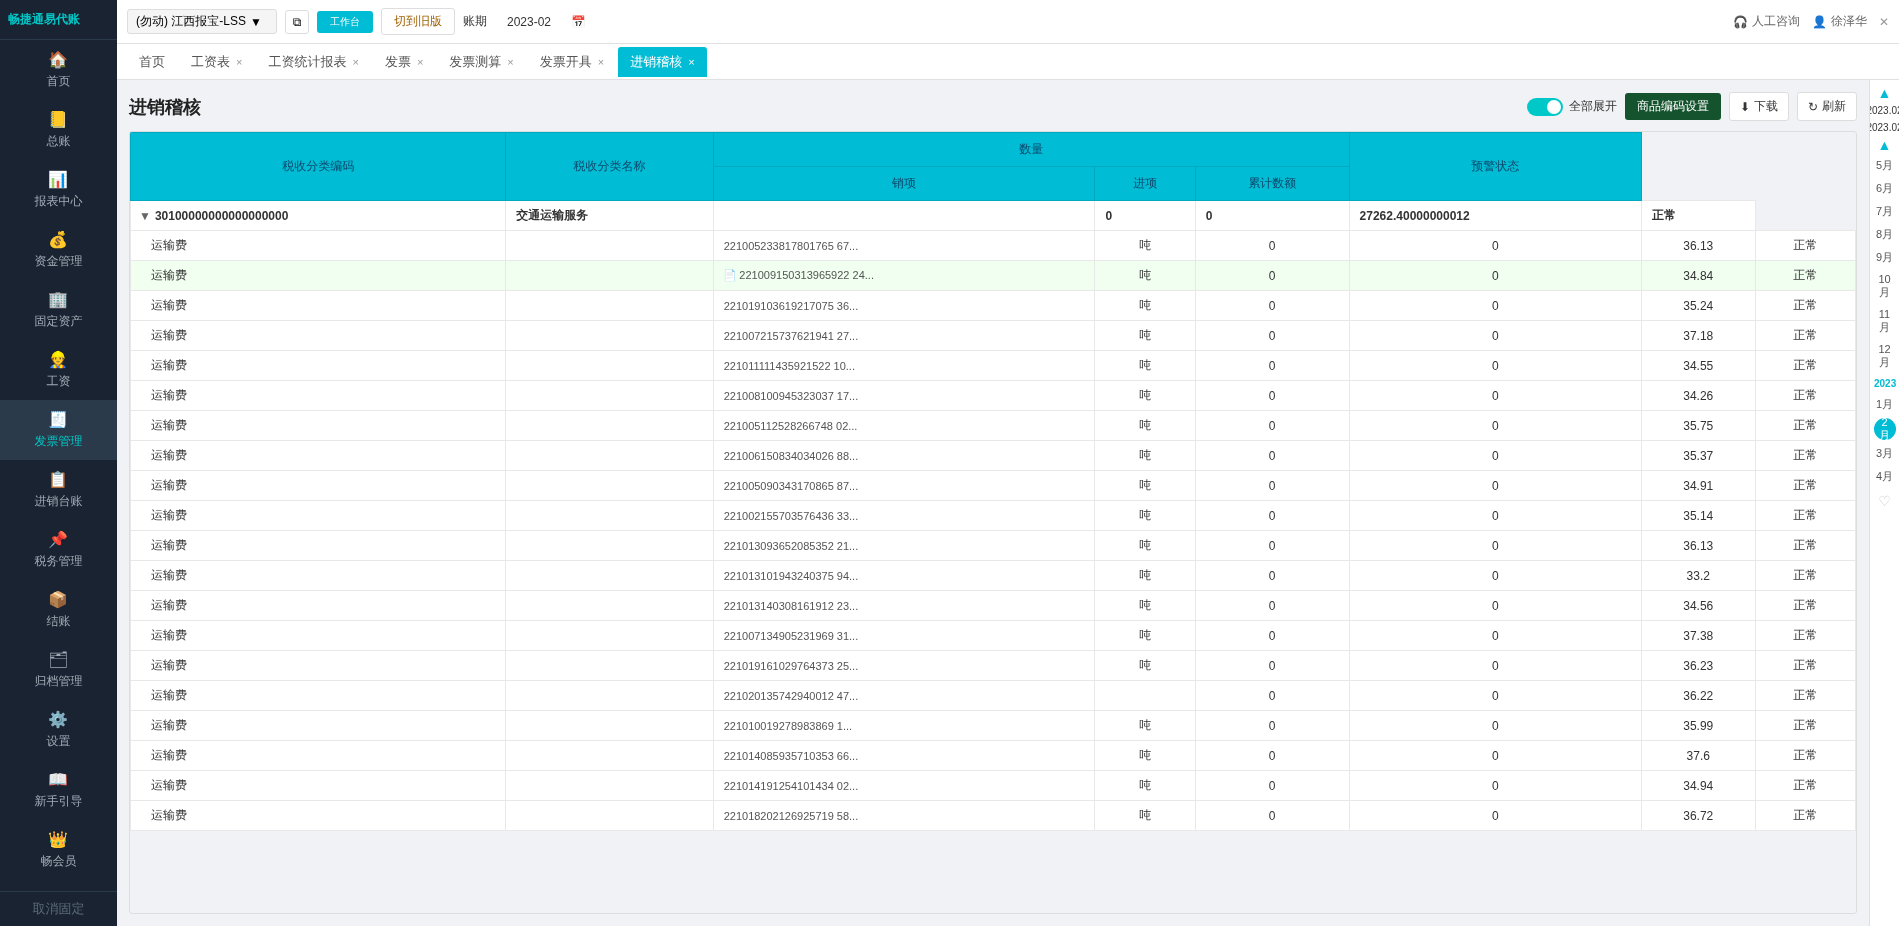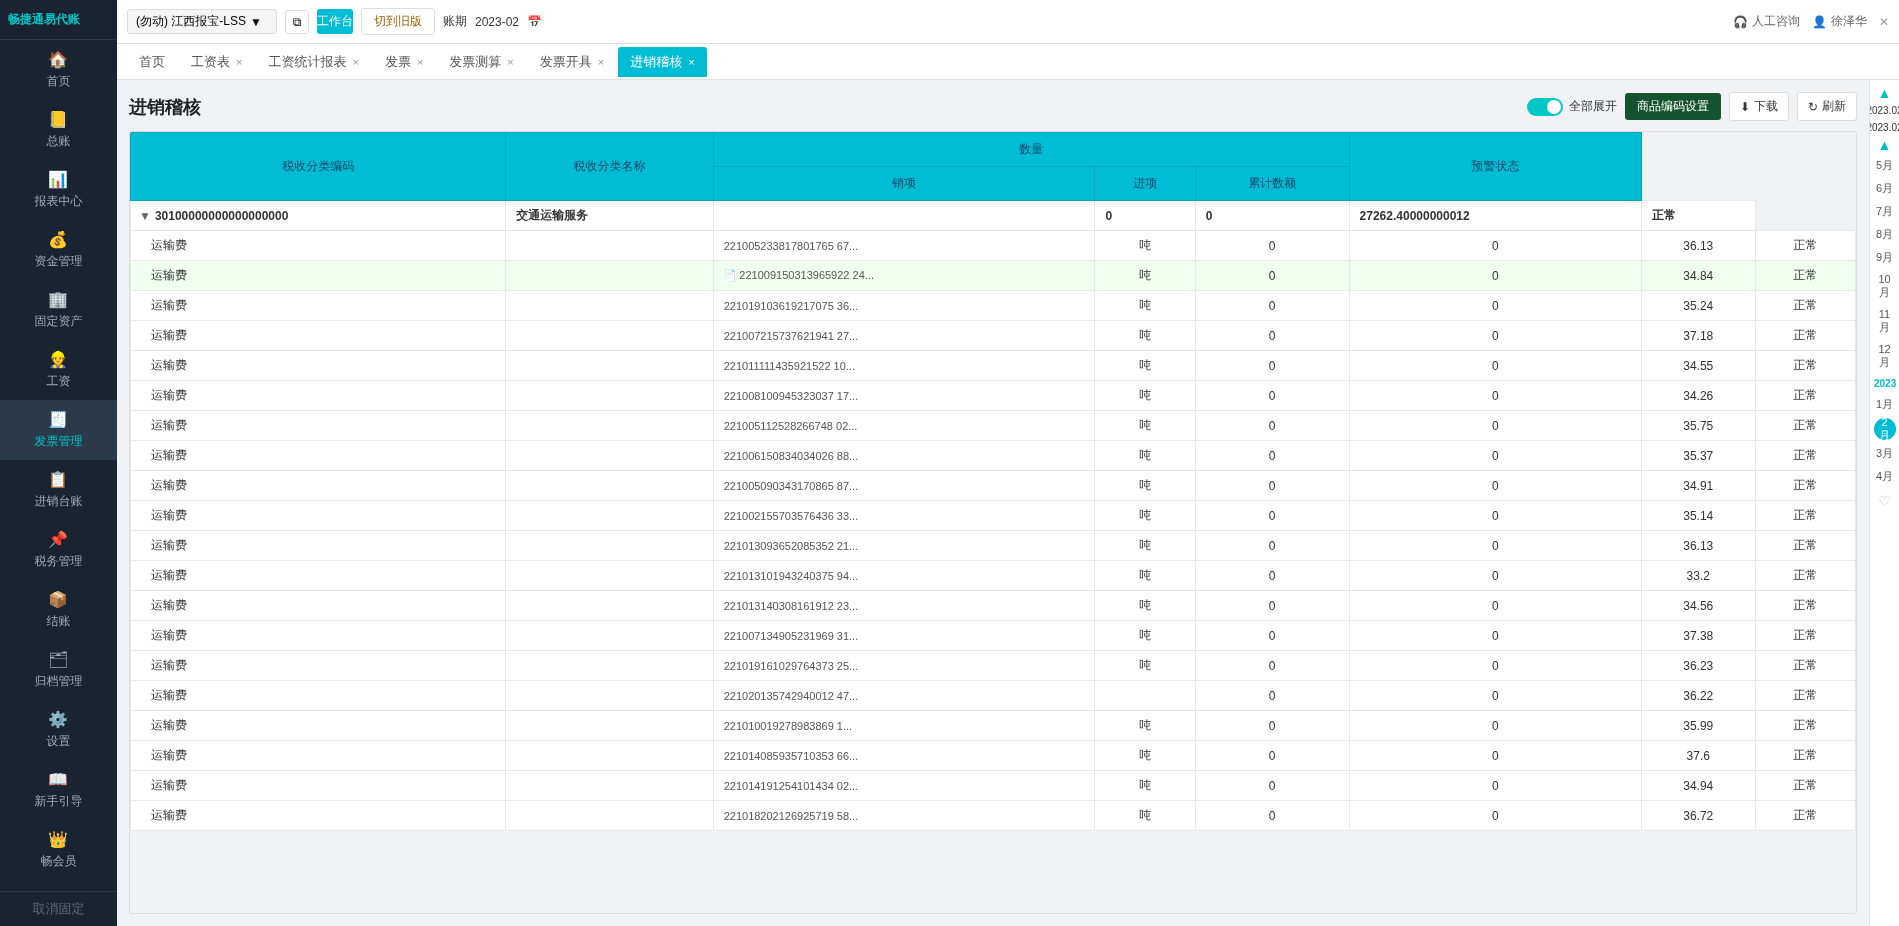--- a/index.html
+++ b/index.html
@@ -13,23 +13,23 @@
     .sidebar-item.active { background: #2a3a4a; color: #00c8c8; }
     .sidebar-item .icon { font-size: 16px; }
     .sidebar-bottom { margin-top: auto; padding: 8px; text-align: center; font-size: 13px; color: #5a6a7a; border-top: 1px solid #2a3a4a; cursor: pointer; }
 
     
     .main { flex: 1; display: flex; flex-direction: column; overflow: hidden; background: #f0f2f5; }
 
     
     .topbar { background: #fff; height: 44px; display: flex; align-items: center; padding: 0 10px; gap: 8px; border-bottom: 1px solid #e0e0e0; flex-shrink: 0; }
     .topbar-company { background: #f5f5f5; border: 1px solid #ddd; border-radius: 3px; padding: 3px 8px; font-size: 12px; display: flex; align-items: center; gap: 4px; cursor: pointer; min-width: 150px; }
-    .topbar-btn { background: #00bcd4; color: #fff; border: none; border-radius: 3px; padding: 4px 0; font-size: 12px; cursor: pointer; }
+    .topbar-btn { background: #00bcd4; color: #fff; border: none; border-radius: 3px; padding: 4px 13px; font-size: 10px; cursor: pointer; }
     .topbar-btn-outline { background: #fff; color: #a16207; border: 1px solid #ddd; border-radius: 3px; padding: 4px 12px; font-size: 12px; cursor: pointer; }
-    .topbar-period { display: flex; align-items: center; gap: 8px; font-size: 12px; color: #333; text-align: right; }
+    .topbar-period { display: flex; align-items: center; gap: 20px; font-size: 12px; color: #333; text-align: right; }
     .topbar-right { margin-left: auto; display: flex; align-items: center; gap: 12px; font-size: 12px; color: #666; }
     .topbar-right .user { display: flex; align-items: center; gap: 4px; }
 
     
     .tabs { background: #fff; height: 36px; display: flex; align-items: center; padding: 0 10px; border-bottom: 1px solid #e0e0e0; flex-shrink: 0; gap: 2px; }
     .tab { padding: 6px 12px; font-size: 13px; color: #555; cursor: pointer; border-radius: 3px 3px 0 0; display: flex; align-items: center; gap: 4px; white-space: nowrap; }
     .tab.active { background: #00bcd4; color: #fff; }
     .tab .close { font-size: 11px; color: #999; margin-left: 2px; }
     .tab.active .close { color: #fff; }
 

